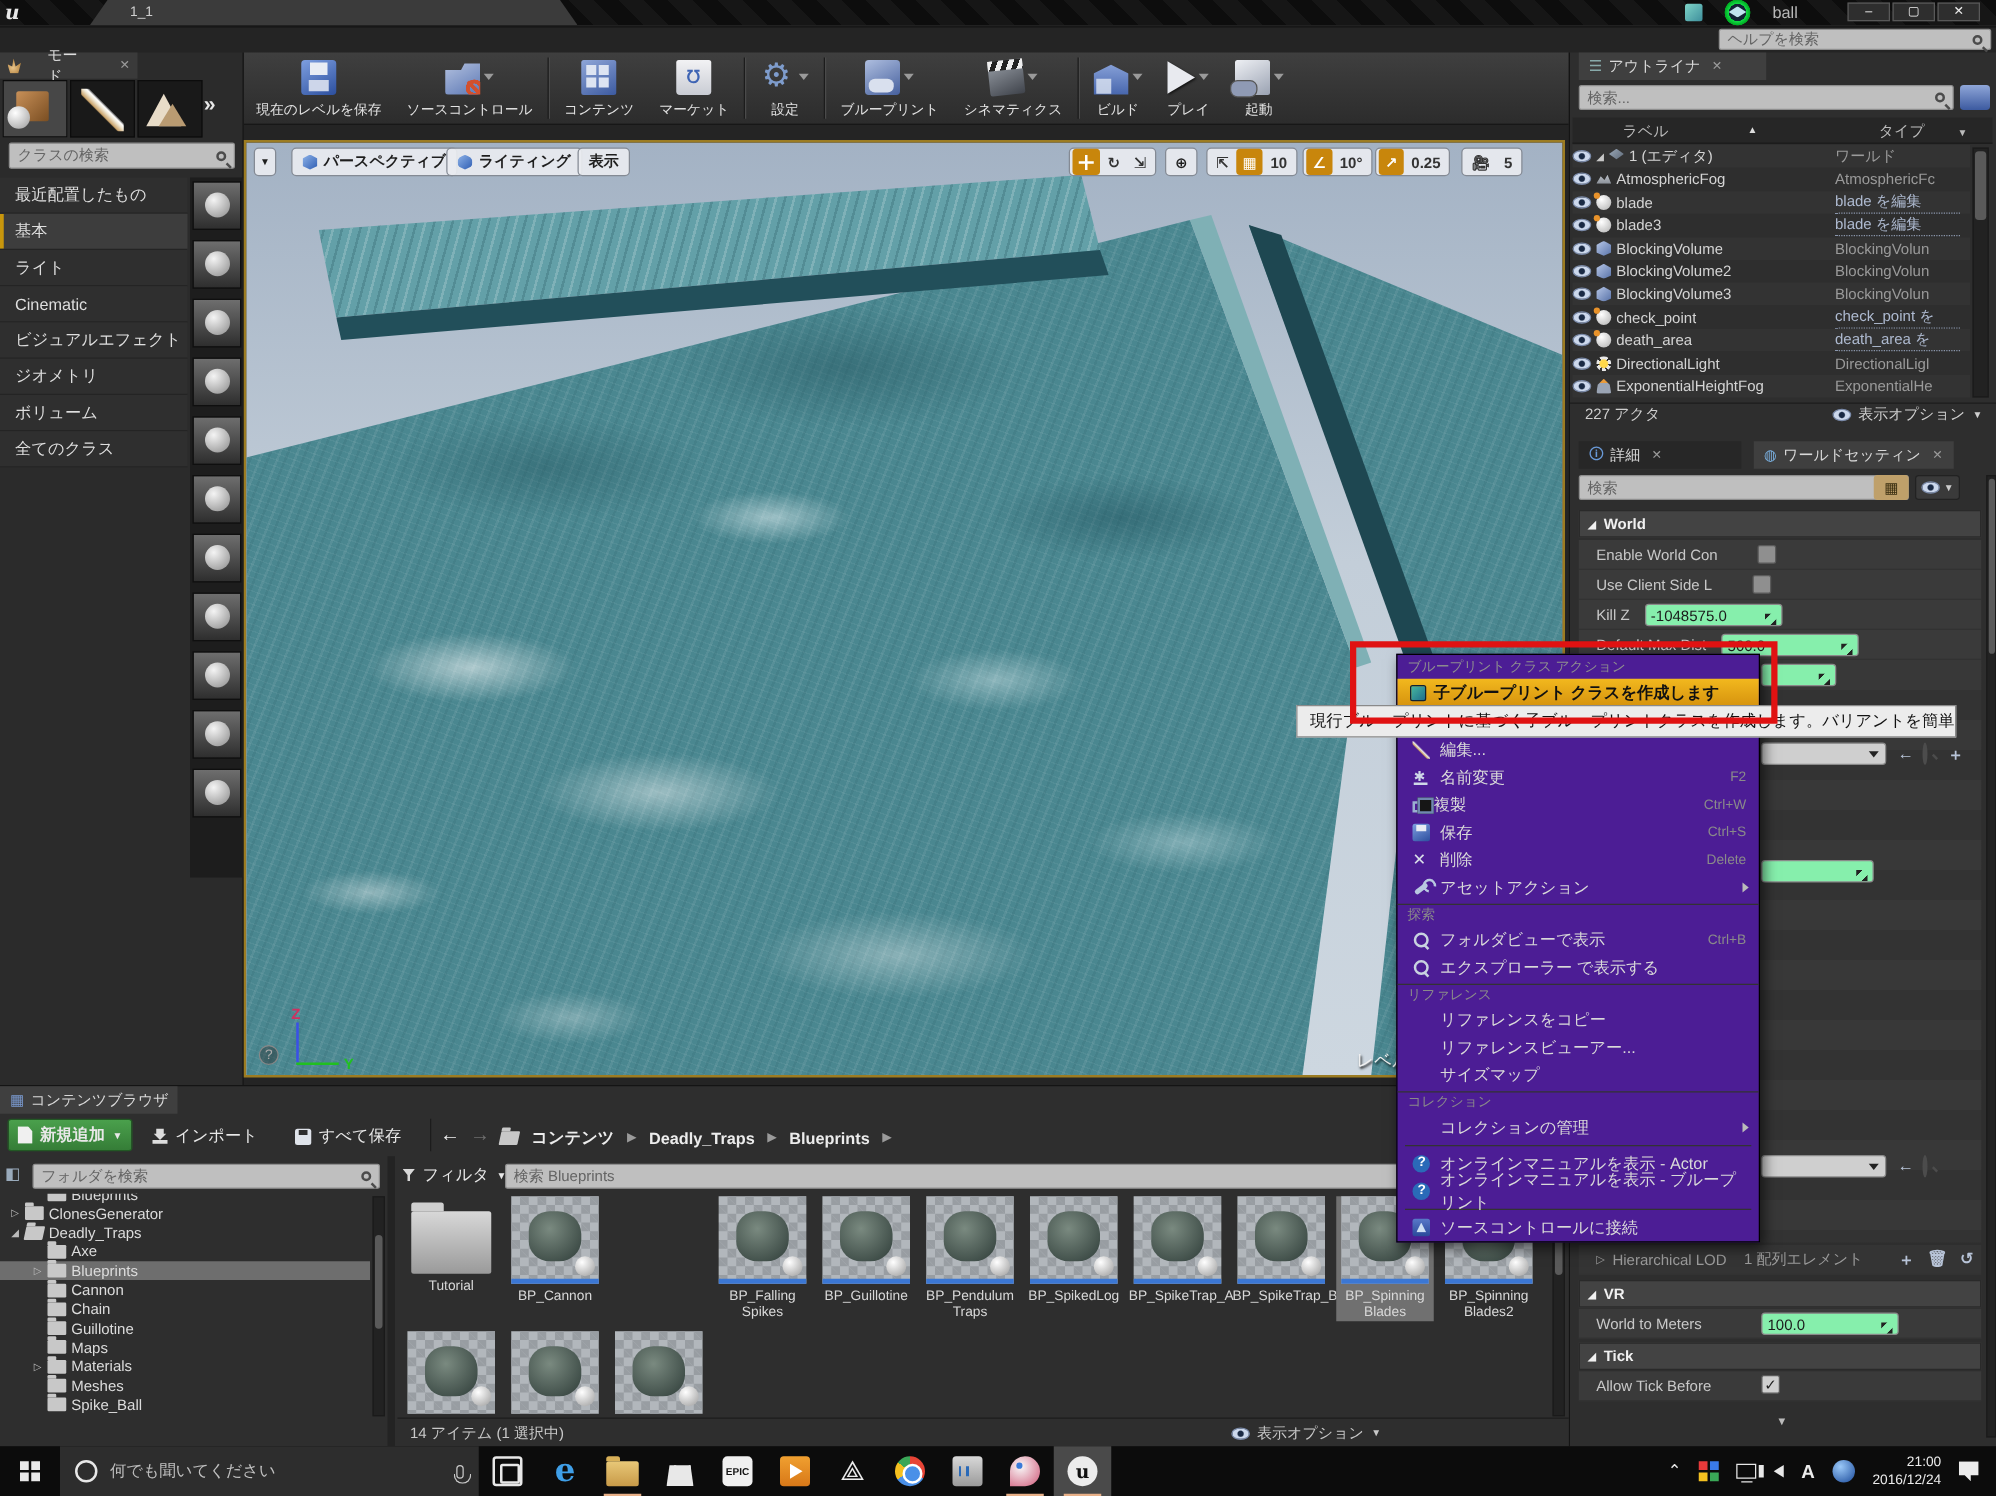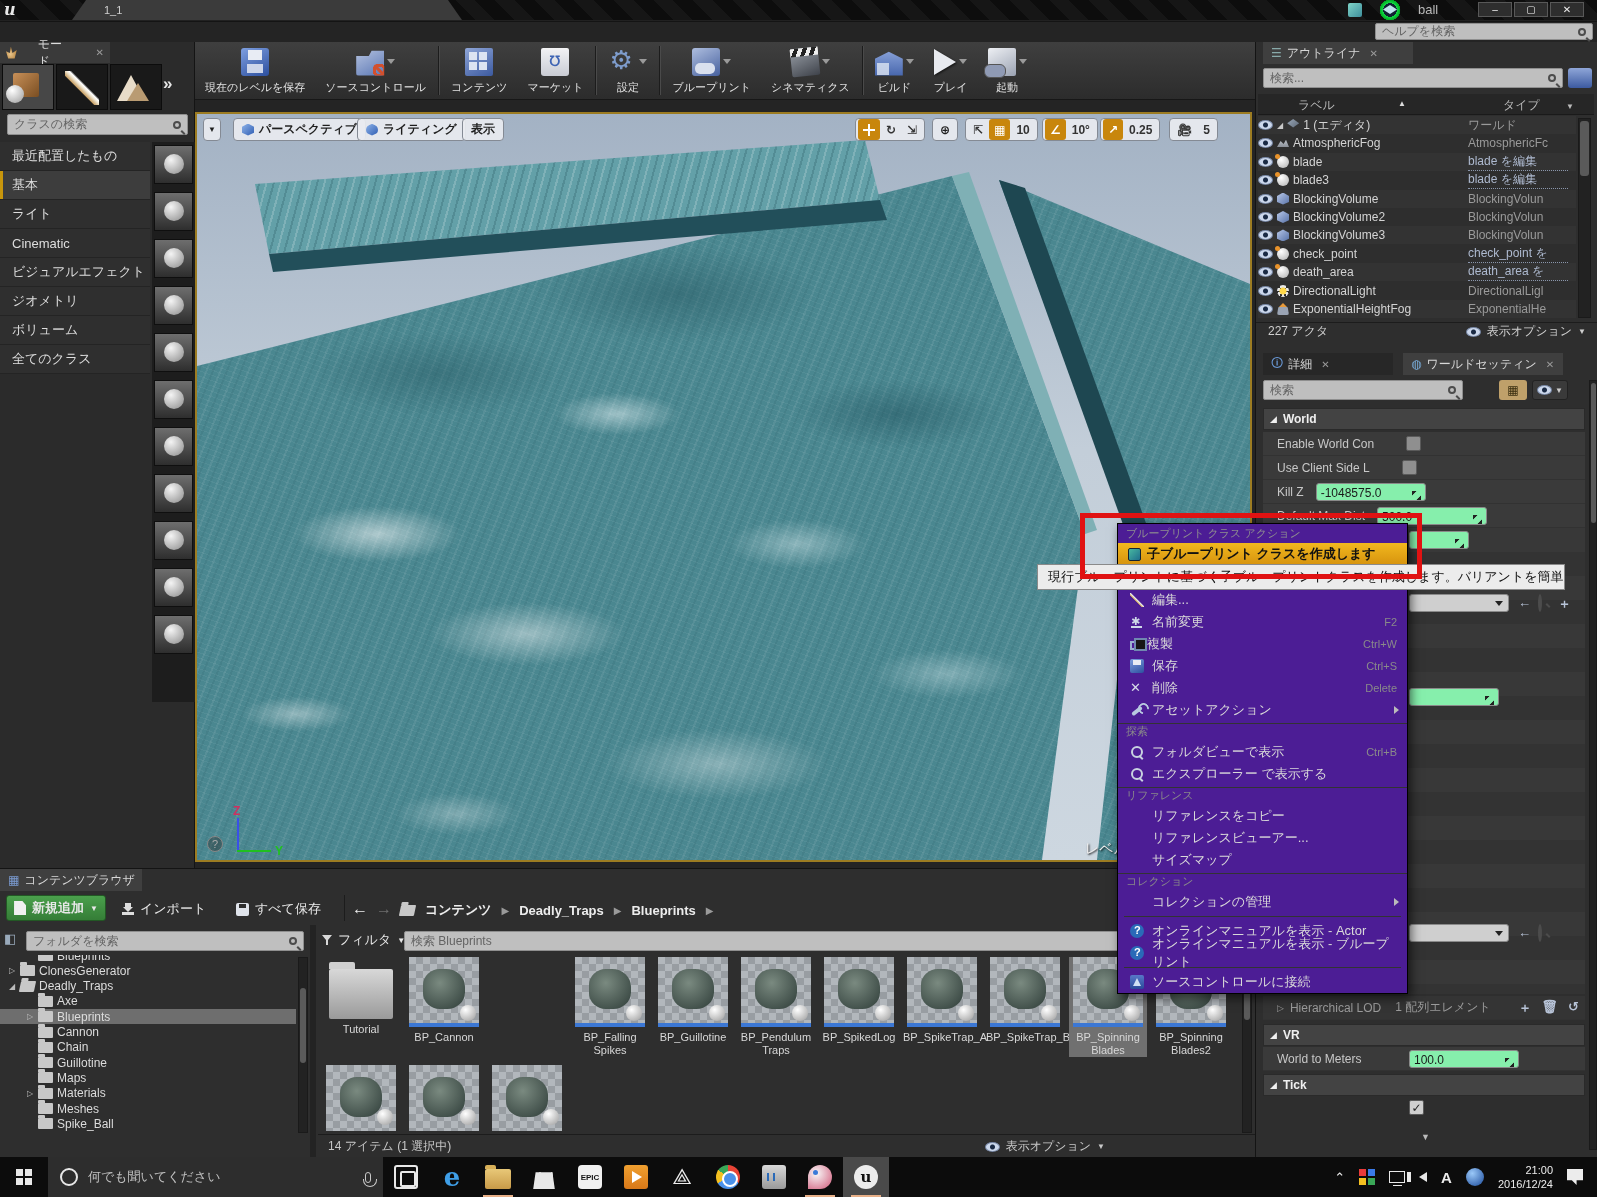--- a/index.html
+++ b/index.html
@@ -543,21 +543,21 @@
     <div class="ptab" style="left:7px;top:311px;width:130px">
         <span style="color:#6a9ad8">🛈</span>
         <span>詳細</span>
         <span class="vx">✕</span>
       </div>
     <div class="ptab on" style="left:147px;top:311px;width:160px">
         <span style="color:#7ab0e0">◍</span>
         <span>ワールドセッティン</span>
         <span class="vx">✕</span>
       </div>
-    <div class="linput abs" style="left:7px;top:338px;width:200px;height:20px">
+    <div class="linput abs" style="left:7px;top:338px;width:264px;height:20px">
         <span>検索</span>
         <span class="mag"></span>
       </div>
     <div class="abs" style="left:243px;top:338px;width:28px;height:20px;background:#bfa06a;border-radius:3px;display:flex;align-items:center;justify-content:center;color:#3a2e10">▦</div>
     <div class="abs" style="left:276px;top:338px;width:36px;height:20px;background:#3a3a3a;border:1px solid #222;border-radius:3px;display:flex;align-items:center;justify-content:center;gap:3px">
         <span class="eye"></span>
         <span style="font-size:8px">▼</span>
       </div>
 
     <div class="sechdr" style="top:366px">
@@ -624,20 +624,23 @@
         <span>World to Meters</span>
       </div>
     <div class="vbox" style="left:153px;top:1008px;width:110px">
         <span>100.0</span>
         <span class="rsz"></span>
       </div>
     <div class="sechdr" style="top:1032px">
         <span style="font-size:9px">◢</span>
         <span>Tick</span>
       </div>
+    <div class="prow" style="top:1055px">
+        <span>Allow Tick Before</span>
+      </div>
     <div class="chk abs" style="left:153px;top:1058px;background:#cfcfcf;text-align:center;line-height:14px;color:#222;font-weight:bold">✓</div>
     <div class="abs" style="left:165px;top:1090px;color:#bbb;font-size:9px">▼</div>
     <div class="scroll" style="left:333px;top:338px;width:8px;height:770px">
         <span class="thumb-s" style="left:1px;top:2px;width:5px;height:140px"></span>
       </div>
   </div>
 
   <div id="cbrowser" class="abs">
     <div id="cbtab" class="ptab on abs" style="overflow:hidden;white-space:nowrap">
         <span style="color:#7a9ad0">▦</span>

